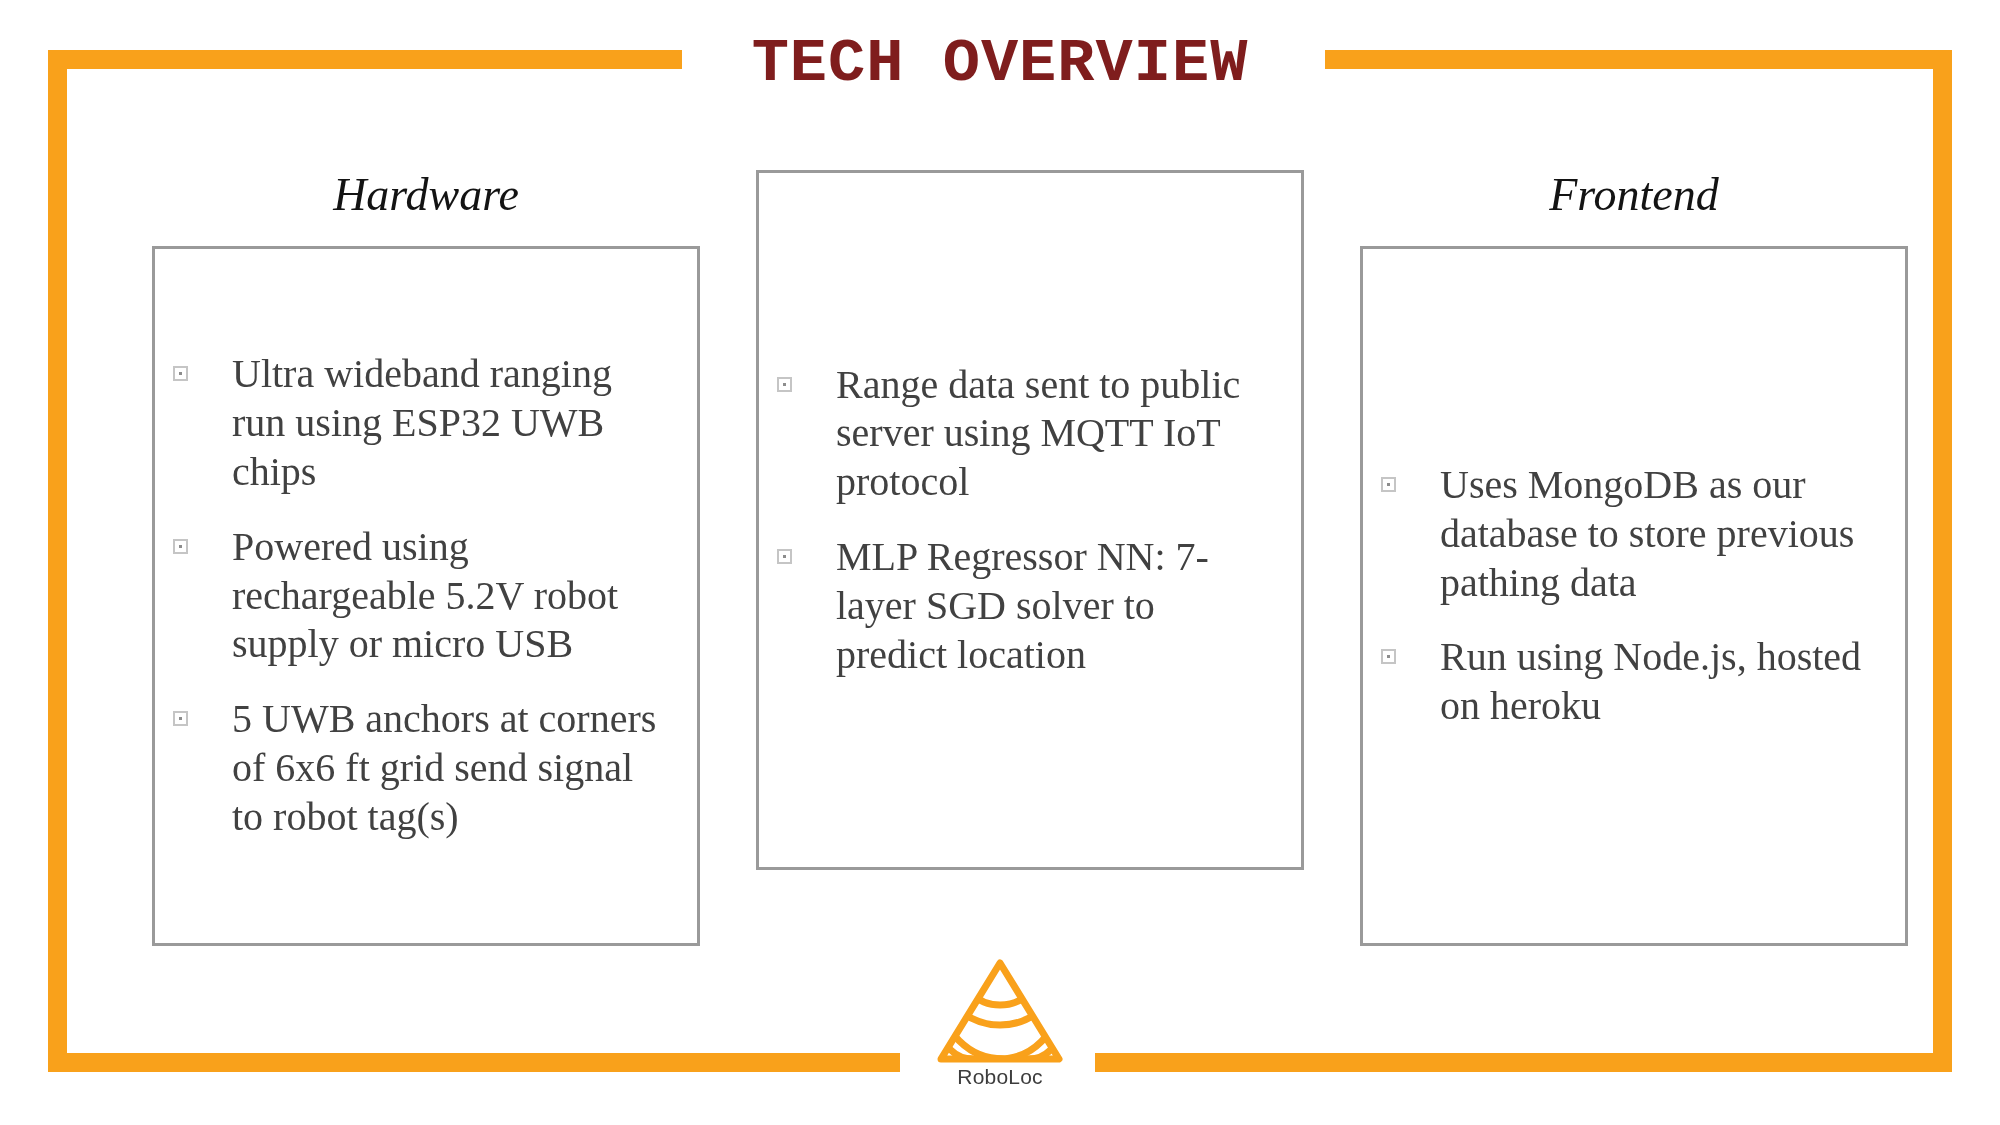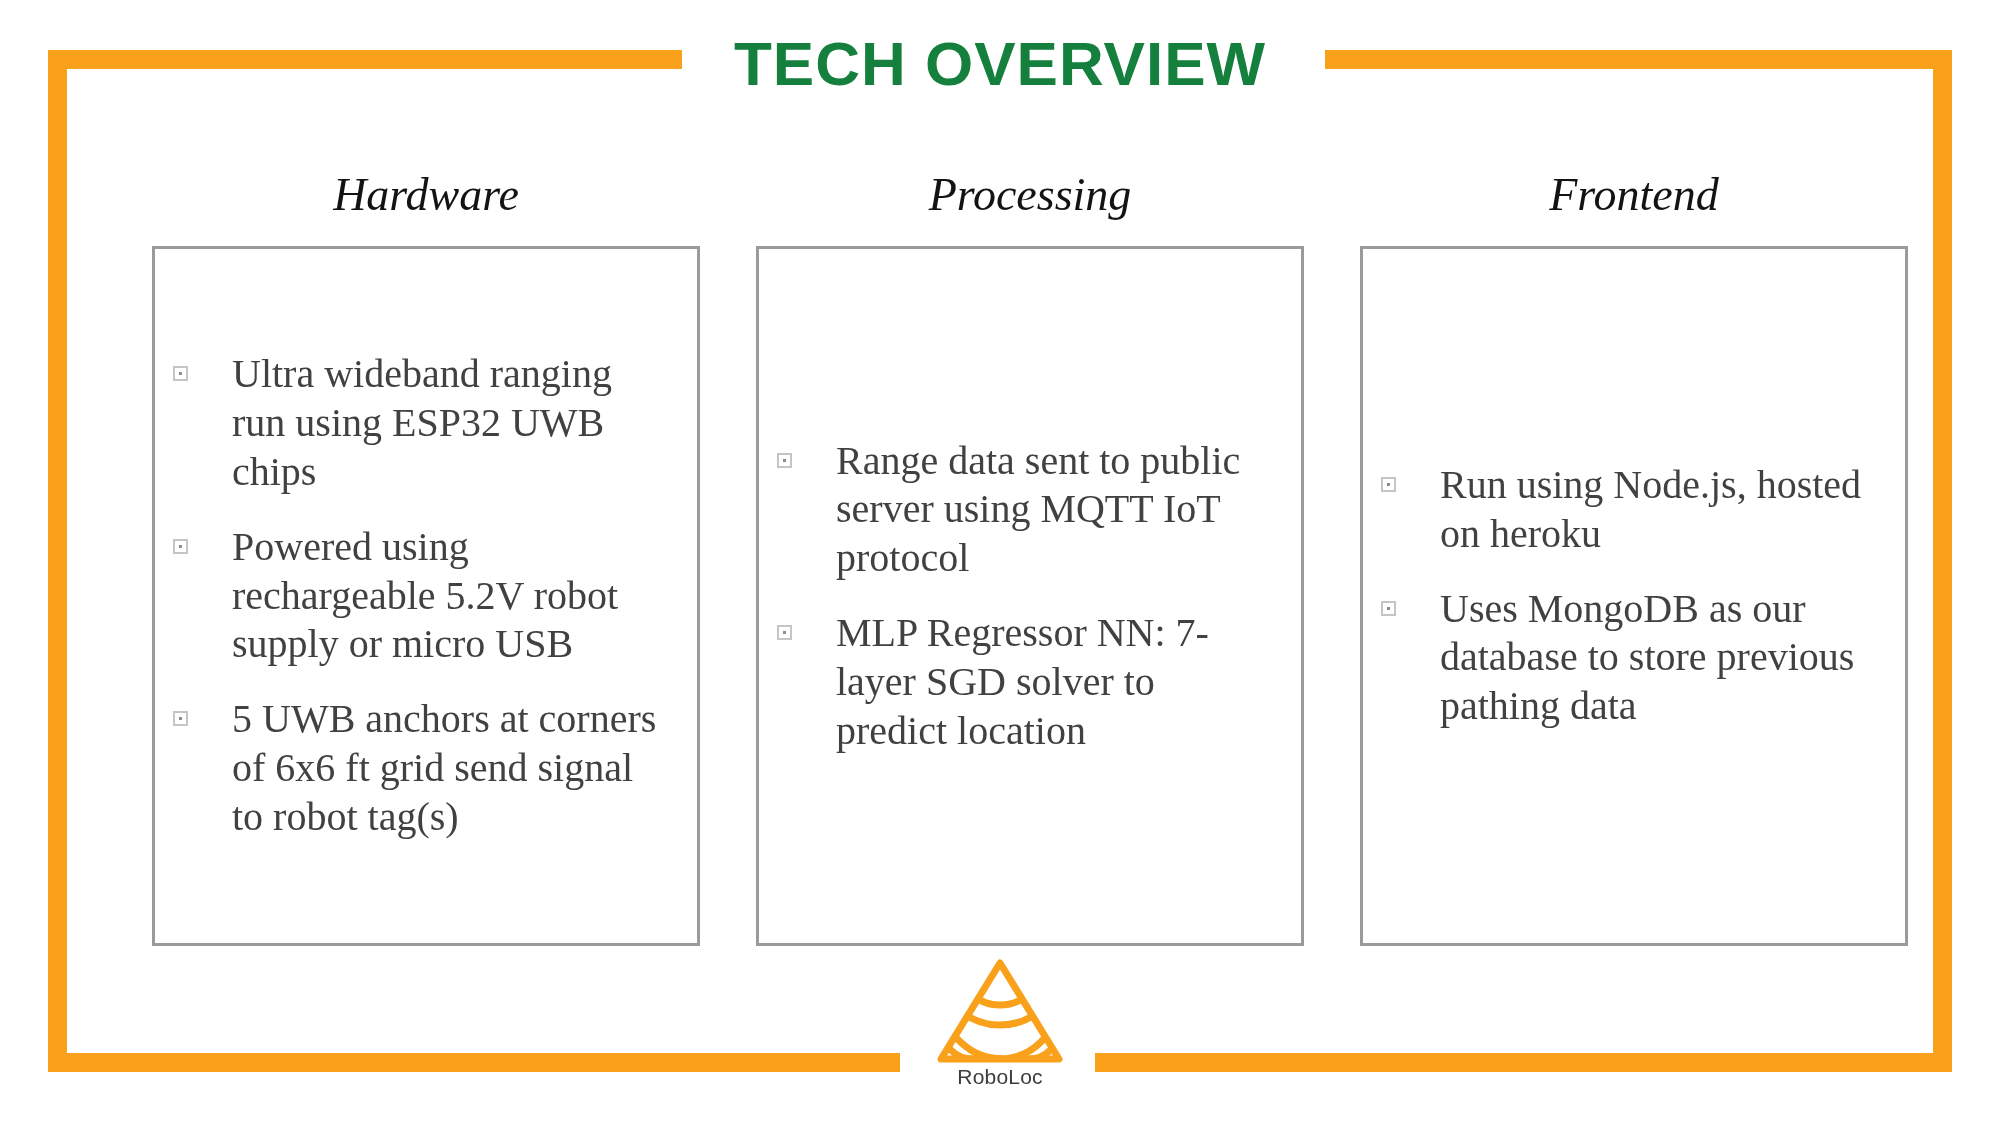--- a/index.html
+++ b/index.html
@@ -26,25 +26,25 @@
   #frame-right      { left: 1933px; top: 50px;   width: 19px;   height: 1022px; }
   #frame-bottom-left  { left: 48px;  top: 1053px; width: 852px; height: 19px; }
   #frame-bottom-right { left: 1095px; top: 1053px; width: 857px; height: 19px; }
 
   
   #page-title {
     position: absolute;
     left: 0; right: 0;
     top: 28px;
     text-align: center;
-    font-family: Liberation Sans, sans-serif;
+    font-family: Liberation Mono, monospace;
     font-weight: bold;
     font-size: 62px;
     letter-spacing: 1px;
-    color: #15803d;
+    color: #7f1d1d;
     line-height: 1.15;
   }
 
   
   #columns {
     position: absolute;
     left: 152px;
     top: 170px;
     width: 1984px;
     display: flex;
@@ -159,46 +159,45 @@
         </li>
         <li class="bullet-item">
           <span class="bullet-marker"></span>
           <span class="bullet-text">5 UWB anchors at corners of 6x6 ft grid send signal to robot tag(s)</span>
         </li>
       </ul>
     </div>
   </div>
 
   <div class="column">
-    <div class="col-heading">Processing</div>
     <div class="col-box">
       <ul class="bullet-list">
         <li class="bullet-item">
           <span class="bullet-marker"></span>
           <span class="bullet-text">Range data sent to public server using MQTT IoT protocol</span>
         </li>
         <li class="bullet-item">
           <span class="bullet-marker"></span>
           <span class="bullet-text">MLP Regressor NN: 7-layer SGD solver to predict location</span>
         </li>
       </ul>
     </div>
   </div>
 
   <div class="column">
     <div class="col-heading">Frontend</div>
     <div class="col-box">
       <ul class="bullet-list">
         <li class="bullet-item">
           <span class="bullet-marker"></span>
+          <span class="bullet-text">Uses MongoDB as our database to store previous pathing data</span>
+        </li>
+        <li class="bullet-item">
+          <span class="bullet-marker"></span>
           <span class="bullet-text">Run using Node.js, hosted on heroku</span>
-        </li>
-        <li class="bullet-item">
-          <span class="bullet-marker"></span>
-          <span class="bullet-text">Uses MongoDB as our database to store previous pathing data</span>
         </li>
       </ul>
     </div>
   </div>
 
 </div>
 
 <div id="logo">
   <svg id="logo-mark" width="130" height="112" viewBox="0 0 130 112">
     <defs>

